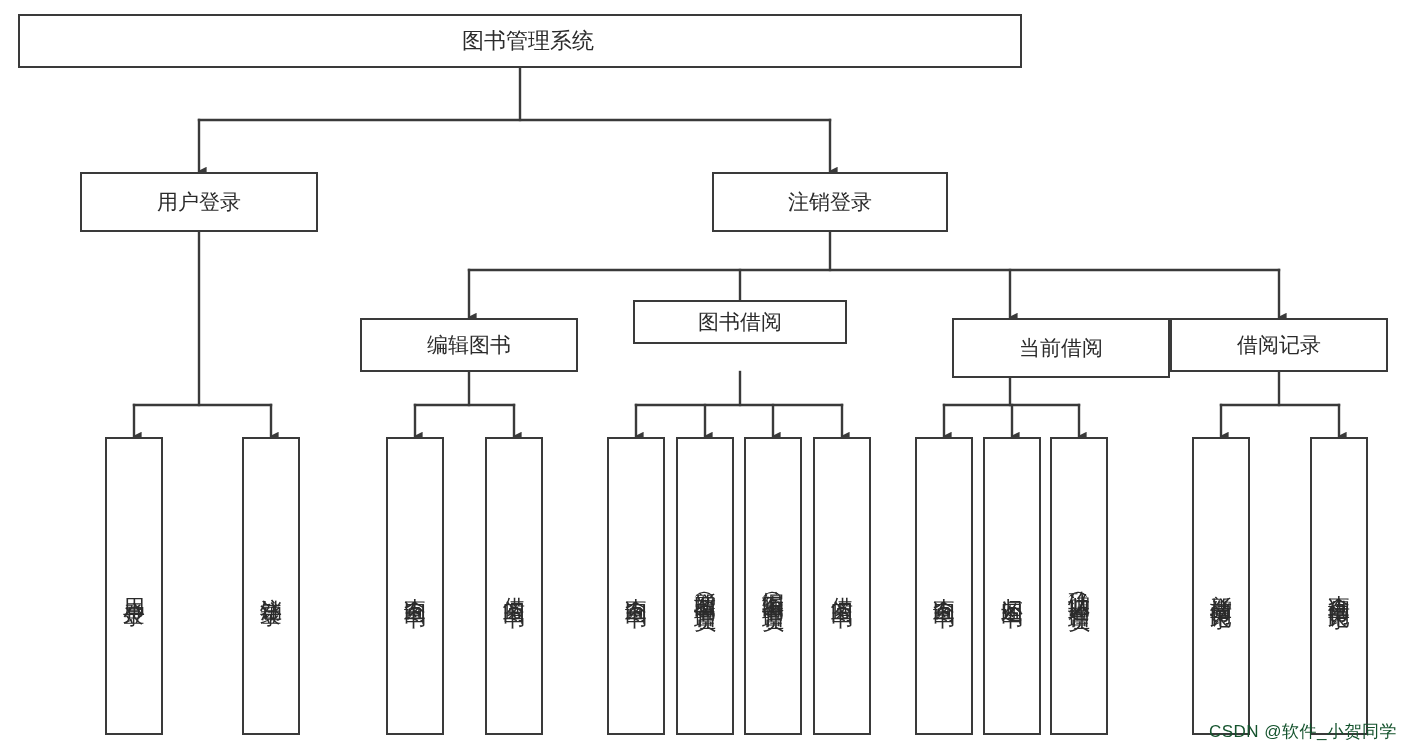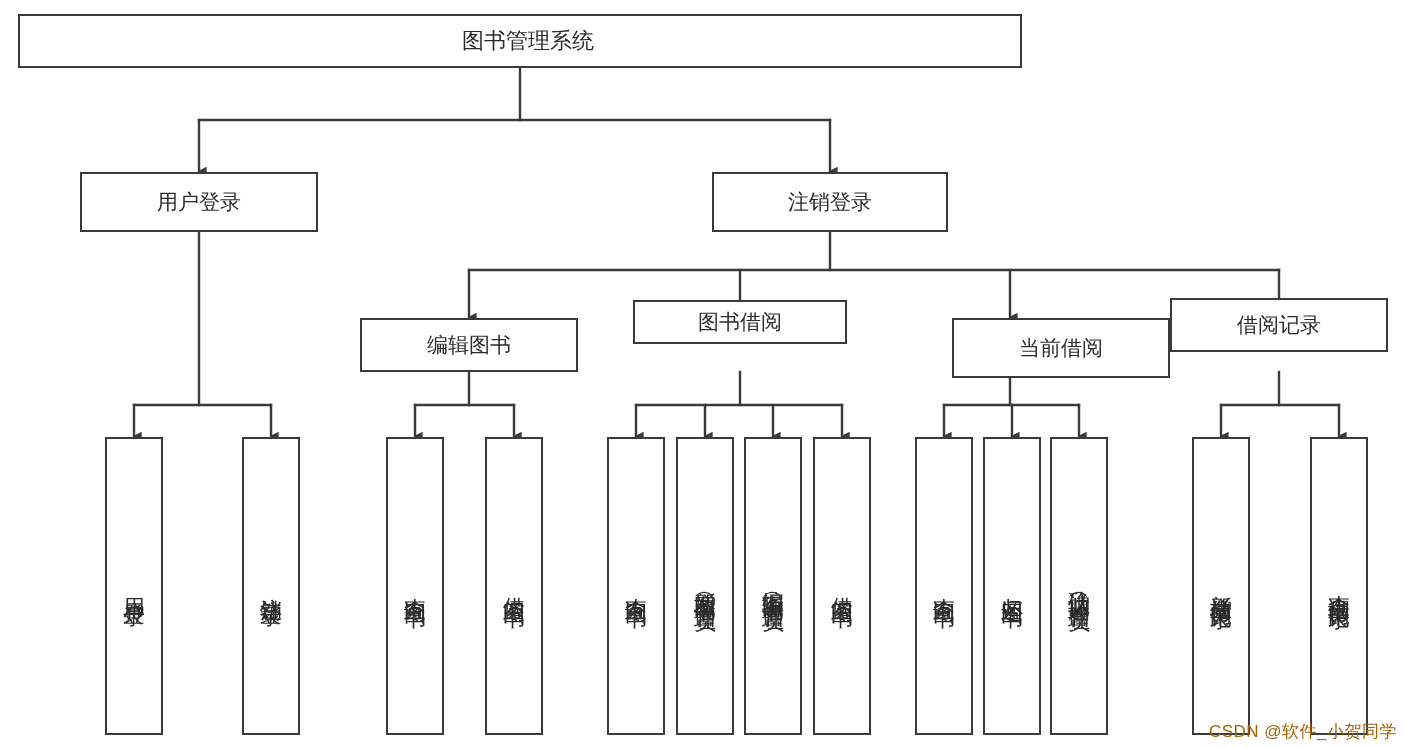--- a/index.html
+++ b/index.html
@@ -40,21 +40,21 @@
     text-orientation:upright;
     font-size:22px;
     letter-spacing:3px;
     line-height:1.0;
   }
   #root-node .label{font-size:22px;}
   #watermark{
     position:absolute;
     right:8px;bottom:4px;
     font-size:17px;
-    color:#a16207;
+    color:#14532d;
     letter-spacing:0.5px;
     white-space:nowrap;
     pointer-events:none;
   }
 </style>
 </head>
 <body>
 
 <div id="diagram-root">
 
@@ -114,21 +114,21 @@
 
   <div class="node horiz" style="left: 360px; top: 318px; width: 218px; height: 54px;">
     <span class="label">编辑图书</span>
   </div>
   <div class="node horiz" style="left: 633px; top: 300px; width: 214px; height: 44px;">
     <span class="label">图书借阅</span>
   </div>
   <div class="node horiz" style="left: 952px; top: 318px; width: 218px; height: 60px;">
     <span class="label">当前借阅</span>
   </div>
-  <div class="node horiz" style="left: 1170px; top: 298px; width: 218px; height: 54px;">
+  <div class="node horiz" style="left: 1170px; top: 318px; width: 218px; height: 54px;">
     <span class="label">借阅记录</span>
   </div>
 
   <div class="node vert" style="left: 105px; top: 437px; width: 58px; height: 298px;">
     <span class="label">用户登录</span>
   </div>
   <div class="node vert" style="left: 242px; top: 437px; width: 58px; height: 298px;">
     <span class="label">注销登录</span>
   </div>
 

